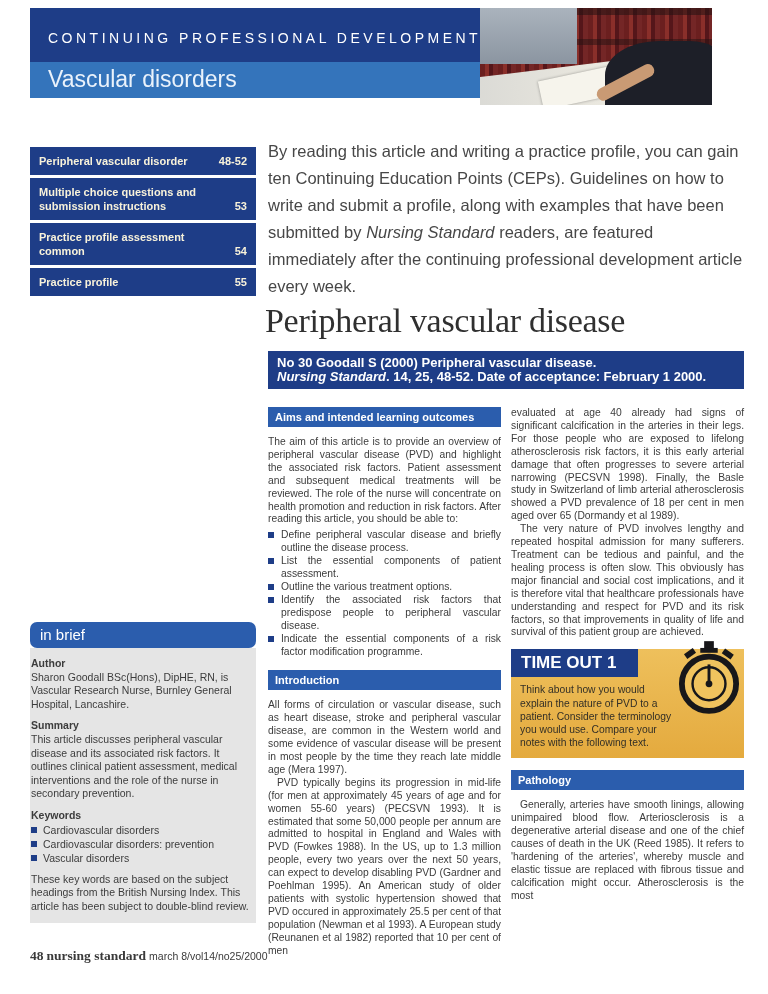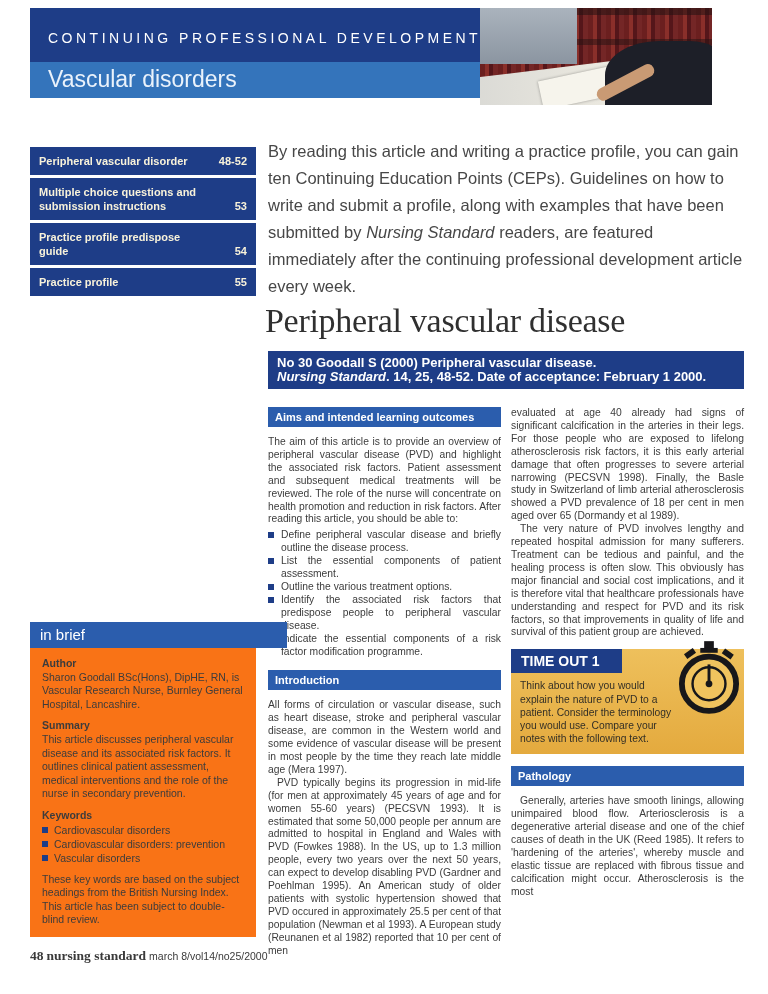--- a/index.html
+++ b/index.html
@@ -86,36 +86,36 @@
   }
   .bullet-sq { position:absolute; left:0; top:3px; width:6px; height:6px; background:#1e3d87; }
 
   
   .timeout {
     position:relative; margin:10px 0 12px 0; padding:0 0 9px 0;
     background:linear-gradient(180deg,#eec05c 0%,#e4aa3e 100%);
   }
   .timeout-head {
     display:inline-block; background:#1e3d87; color:#fff;
-    font-size:14px; font-weight:bold; padding:4px 22px 4px 10px;
+    font-size:17px; font-weight:bold; padding:4px 22px 4px 10px;
   }
   .timeout-text {
     margin:6px 72px 0 9px; font-size:10.3px; line-height:13.2px;
     color:#332f26; text-align:left;
   }
   .stopwatch { position:absolute; top:-10px; right:4px; width:62px; height:76px; }
 
   
   .inbrief-head {
-    position:absolute; left:30px; top:622px; width:257px; box-sizing:border-box;
-    background:#2b5dad; color:#fff; font-size:15px; padding:4px 10px 5px;
+    position:absolute; left:30px; top:622px; width:226px; box-sizing:border-box;
+    background:#2b5dad; color:#fff; font-size:15px; padding:4px 10px 5px;border-radius:7px;
   }
   .inbrief-box {
     position:absolute; left:30px; top:648px; width:226px; box-sizing:border-box;
-    background:#f97316; padding:9px 12px 10px; color:#3c3c3c;
+    background:#e5e5e5; padding:9px 1px 10px; color:#3c3c3c;
   }
   .ib-label { margin:0; font-weight:bold; font-size:10.5px; line-height:13.6px; }
   .ib-text { margin:0 0 8px 0; font-size:10.5px; line-height:13.6px; }
   .ib-kw { margin:0 0 8px 0; }
   .ib-kw-item { position:relative; padding-left:12px; font-size:10.5px; line-height:14px; }
   .ib-kw-sq { position:absolute; left:0; top:4px; width:6px; height:6px; background:#1e3d87; }
   .ib-note { margin:0; }
 
   
   .page-footer { position:absolute; left:30px; top:948px; color:#3a3a3a; font-size:11px; }
@@ -146,21 +146,21 @@
   <nav class="toc">
     <div class="toc-row">
       <span class="toc-label">Peripheral vascular disorder</span>
       <span class="toc-pages">48-52</span>
     </div>
     <div class="toc-row">
       <span class="toc-label">Multiple choice questions and submission instructions</span>
       <span class="toc-pages">53</span>
     </div>
     <div class="toc-row">
-      <span class="toc-label">Practice profile predispose guide</span>
+      <span class="toc-label">Practice profile assessment common</span>
       <span class="toc-pages">54</span>
     </div>
     <div class="toc-row">
       <span class="toc-label">Practice profile</span>
       <span class="toc-pages">55</span>
     </div>
   </nav>
 
   <p class="lead"><span>By reading this article and writing a practice profile, you can gain ten Continuing Education Points (CEPs). Guidelines on how to write and submit a profile, along with examples that have been submitted by </span><em>Nursing Standard</em><span> readers, are featured immediately after the continuing professional development article every week.</span></p>
 

